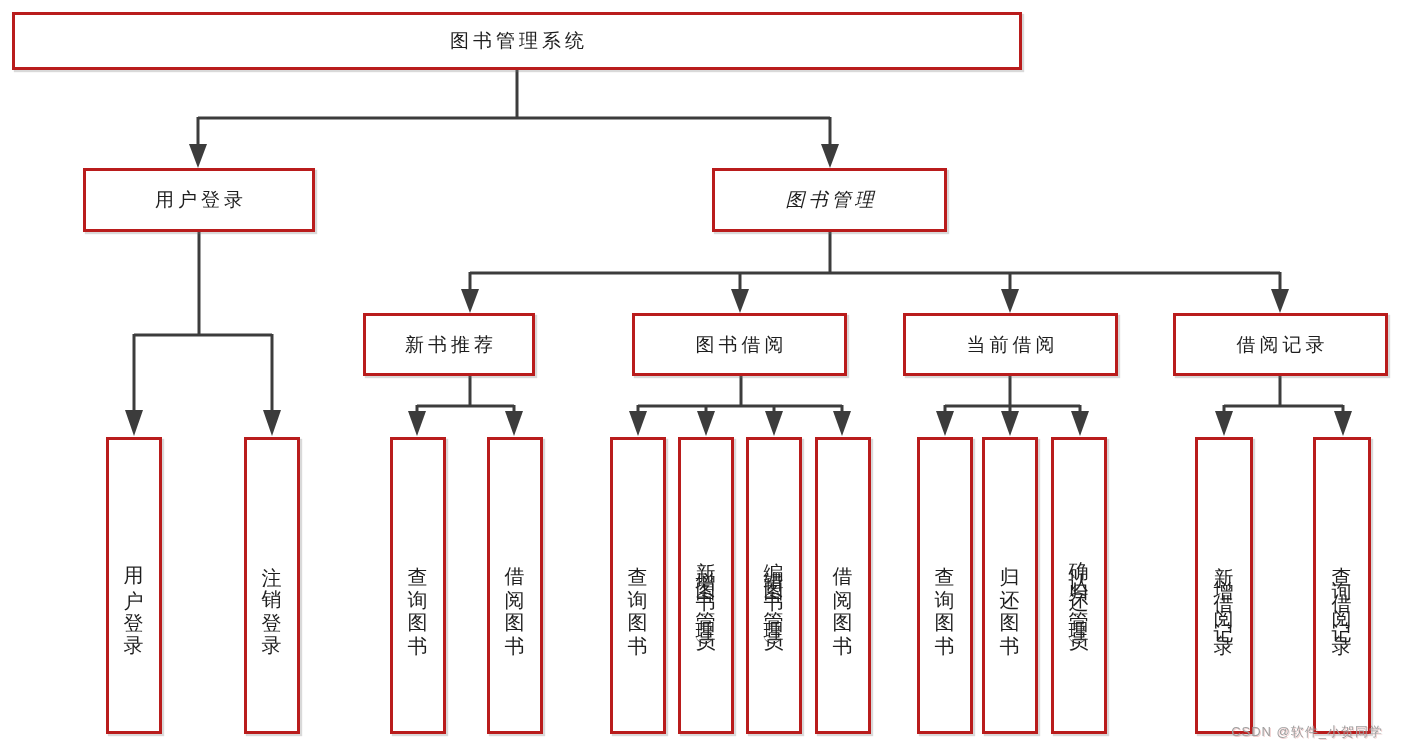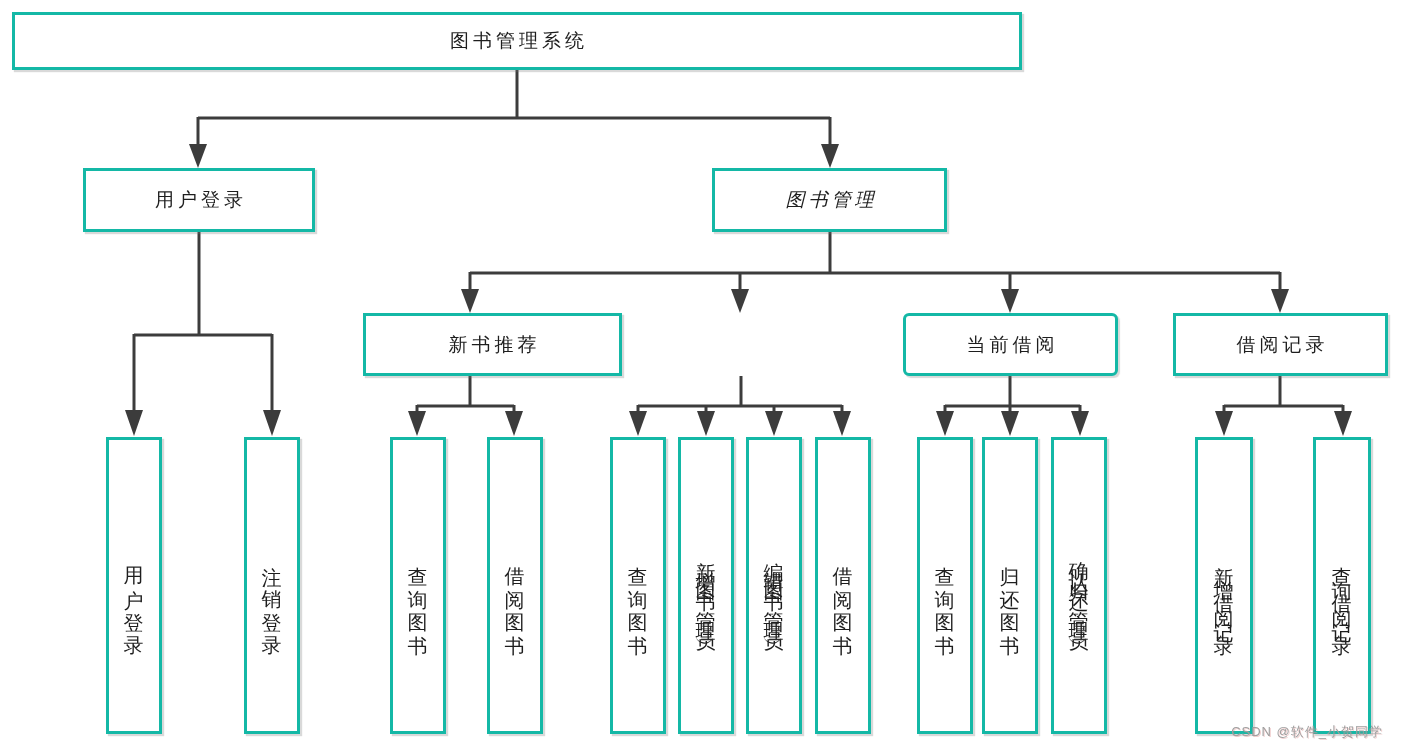--- a/index.html
+++ b/index.html
@@ -14,21 +14,21 @@
   .edges {
     position: absolute;
     left: 0; top: 0;
     width: 1405px; height: 747px;
   }
   .edges path { stroke: #3c3c3c; stroke-width: 3; fill: none; }
   .edges polygon { fill: #3c3c3c; stroke: none; }
   .node {
     position: absolute;
     box-sizing: border-box;
-    border: 3px solid #14b8a6;
+    border: 3px solid #b91c1c;
     background: #ffffff;
     display: flex;
     align-items: center;
     justify-content: center;
     box-shadow: 2px 2px 1px rgba(120,120,120,0.28);
   }
   .hlabel {
     color: #1e1e1e;
     font-size: 19px;
     letter-spacing: 4px;
@@ -135,24 +135,27 @@
     <span class="hlabel">图书管理系统</span>
   </div>
 
   <div class="node" style="left:83px; top:168px; width:232px; height:64px;">
     <span class="hlabel">用户登录</span>
   </div>
   <div class="node" style="left:712px; top:168px; width:235px; height:64px;font-style:italic;">
     <span class="hlabel">图书管理</span>
   </div>
 
-  <div class="node" style="left:363px; top:313px; width:259px; height:63px;">
+  <div class="node" style="left:363px; top:313px; width:172px; height:63px;">
     <span class="hlabel">新书推荐</span>
   </div>
-  <div class="node" style="left:903px; top:313px; width:215px; height:63px;border-radius:6px;">
+  <div class="node" style="left:632px; top:313px; width:215px; height:63px;">
+    <span class="hlabel">图书借阅</span>
+  </div>
+  <div class="node" style="left:903px; top:313px; width:215px; height:63px;">
     <span class="hlabel">当前借阅</span>
   </div>
   <div class="node" style="left:1173px; top:313px; width:215px; height:63px;align-items:center;">
     <span class="hlabel">借阅记录</span>
   </div>
 
   <div class="node leaf spread" style="left:106px; top:437px; width:56px; height:297px;">
     <span class="vlabel">用户登录</span>
   </div>
   <div class="node leaf spread" style="left:244px; top:437px; width:56px; height:297px;">

